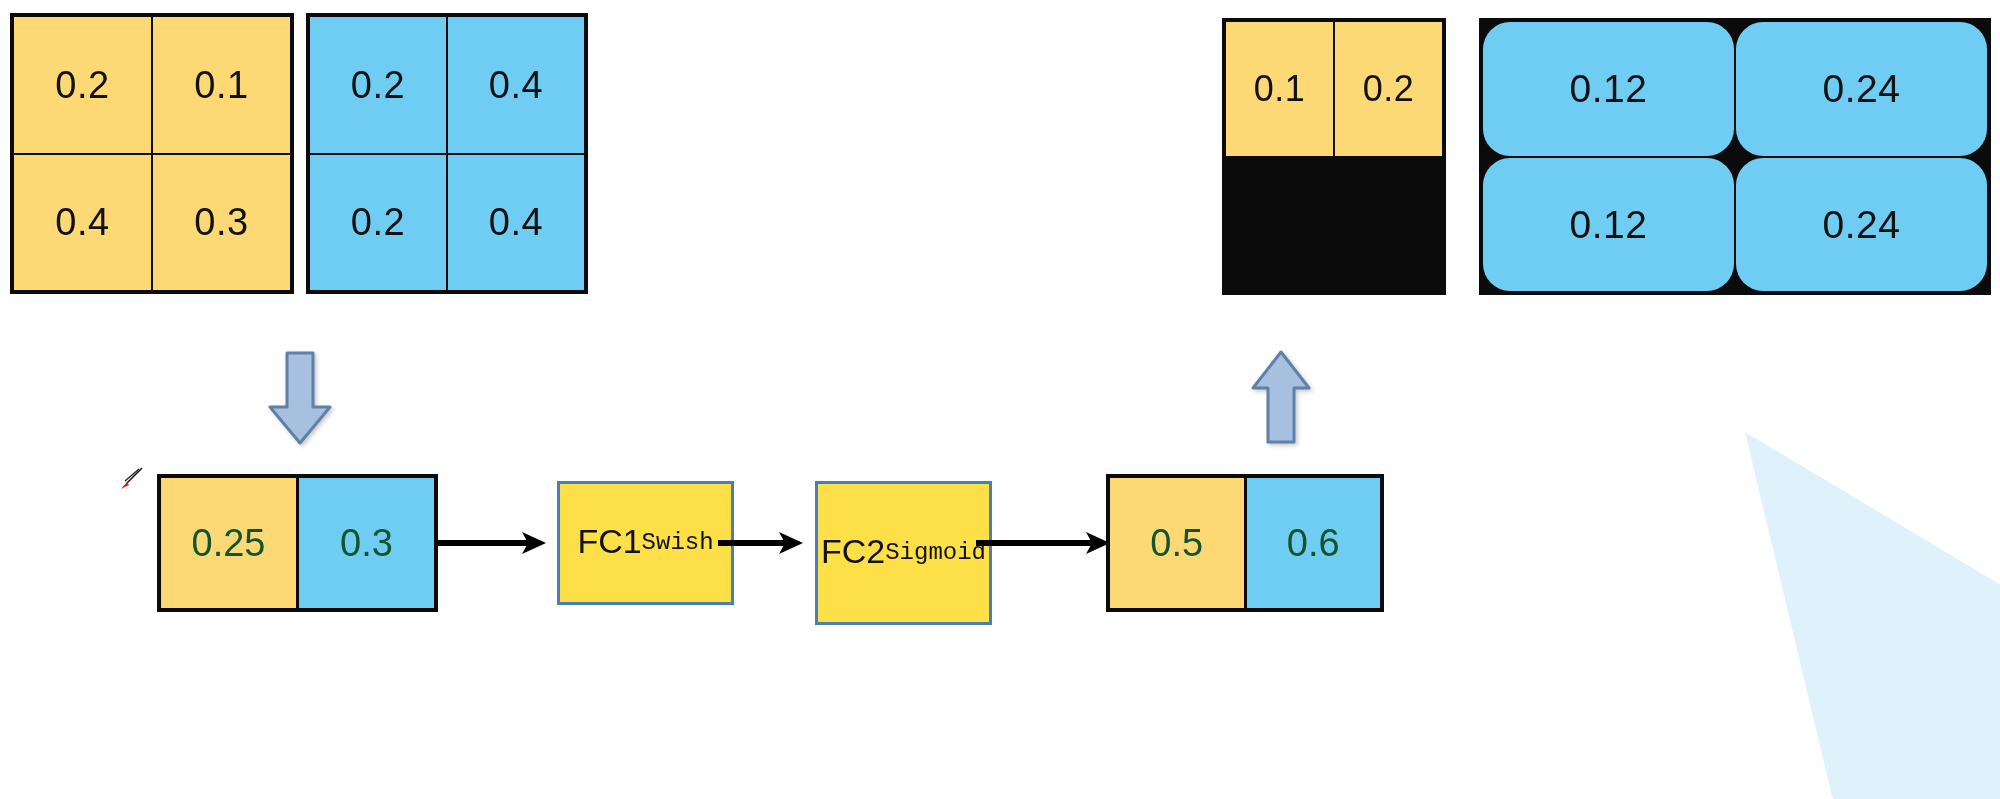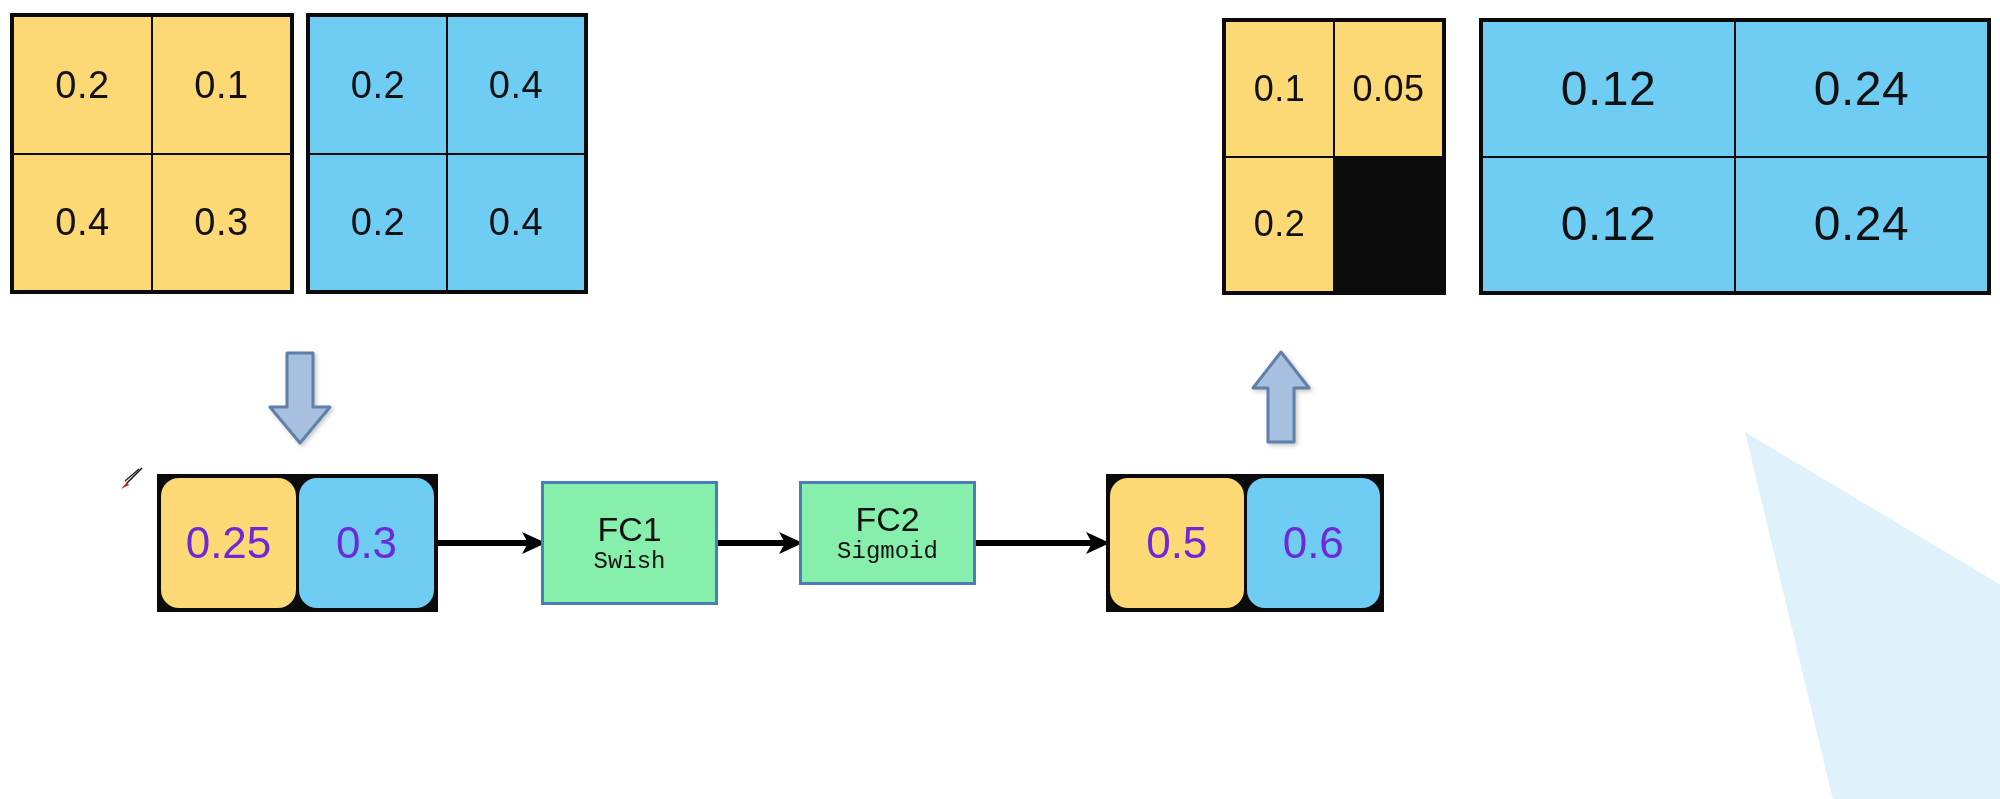--- a/index.html
+++ b/index.html
@@ -50,21 +50,21 @@
   }
   .cell.yellow { background: #fcd975; }
   .cell.blue   { background: #6fcdf3; }
 
   #m-feature-yellow { left: 10px;   top: 13px; width: 284px;  height: 281px; }
   #m-feature-blue   { left: 306px;  top: 13px; width: 282px;  height: 281px; }
   #m-scaled-yellow  { left: 1222px; top: 18px; width: 224px;  height: 277px; }
   #m-scaled-blue    { left: 1479px; top: 18px; width: 512px;  height: 277px; }
 
   #m-scaled-yellow .cell { font-size: 36px; }
-  #m-scaled-blue .cell   { font-size: 48px; }
+  #m-scaled-blue .cell   { font-size: 39px; border-radius: 27px; }
 
   
   .fat-arrow {
     position: absolute;
     filter: drop-shadow(2px 2px 2px rgba(0,0,0,0.22));
   }
   #arrow-down { left: 266px; top: 351px; width: 68px; height: 96px; }
   #arrow-up   { left: 1250px; top: 348px; width: 62px; height: 98px; }
 
   
@@ -84,44 +84,43 @@
     display: flex;
     border: 4px solid #0b0b0b;
     box-sizing: border-box;
     background: #0b0b0b;
   }
   .vector-bar .seg {
     flex: 1;
     display: flex;
     align-items: center;
     justify-content: center;
-    font-size: 44px;
-    color: #6d28d9;
+    font-size: 38px;
+    color: #14532d;
     line-height: 1;
-    border-radius: 18px;
   }
   .vector-bar .seg + .seg { margin-left: 3px; }
   .seg.yellow { background: #fcd975; }
   .seg.blue   { background: #6fcdf3; }
 
   #vec-pooled { left: 157px;  top: 474px; width: 281px; height: 138px; }
   #vec-weights{ left: 1106px; top: 474px; width: 278px; height: 138px; }
 
   .fc-box {
     position: absolute;
     border: 3px solid #4a7ebb;
-    background: #86efac;
+    background: #fde047;
     box-sizing: border-box;
     display: flex;
-    flex-direction: column;
     align-items: center;
     justify-content: center;
+    margin-left: 16px;
   }
   #fc1-box { left: 541px; top: 481px; width: 177px; height: 124px; }
-  #fc2-box { left: 799px; top: 481px; width: 177px; height: 104px; justify-content: center; }
+  #fc2-box { left: 799px; top: 481px; width: 177px; height: 144px; justify-content: center; }
 
   .fc-title {
     font-size: 34px;
     color: #111111;
     font-family: "Liberation Sans", sans-serif;
     line-height: 1.05;
     margin-bottom: 2px;
   }
   .fc-activation {
     font-size: 24px;
@@ -161,21 +160,20 @@
 
   <div class="matrix" id="m-feature-blue">
     <div class="cell blue">0.2</div>
     <div class="cell blue">0.4</div>
     <div class="cell blue">0.2</div>
     <div class="cell blue">0.4</div>
   </div>
 
   <div class="matrix" id="m-scaled-yellow">
     <div class="cell yellow">0.1</div>
-    <div class="cell yellow">0.05</div>
     <div class="cell yellow">0.2</div>
   </div>
 
   <div class="matrix" id="m-scaled-blue">
     <div class="cell blue">0.12</div>
     <div class="cell blue">0.24</div>
     <div class="cell blue">0.12</div>
     <div class="cell blue">0.24</div>
   </div>
 

